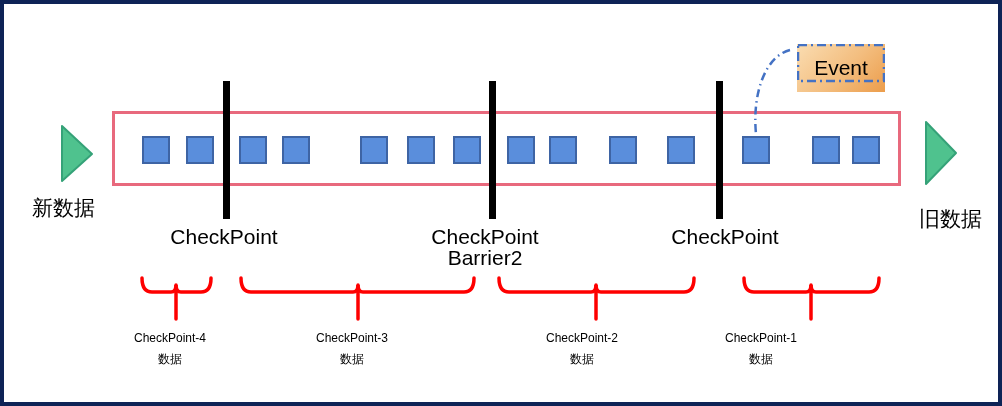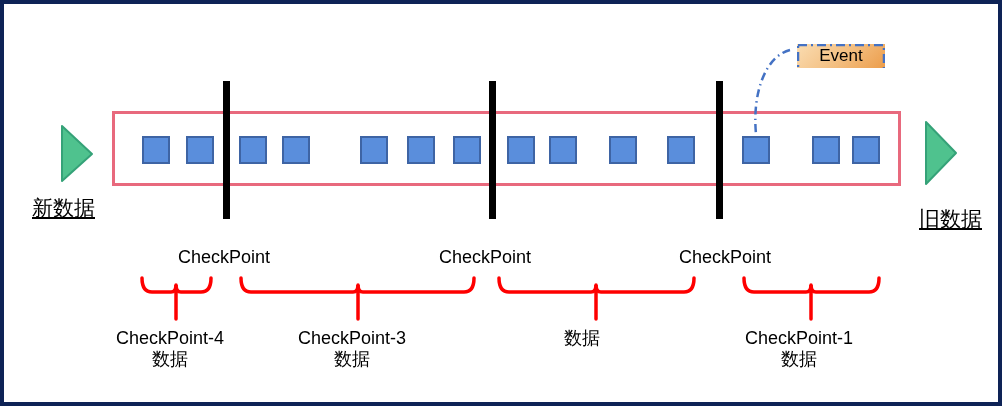--- a/index.html
+++ b/index.html
@@ -14,35 +14,35 @@
   }
   .sq{
     position:absolute;top:132px;width:28px;height:28px;box-sizing:border-box;
     background:#5A8EDC;border:2px solid #3E64A4;z-index:2;
   }
   .bar{
     position:absolute;top:77px;width:7px;height:138px;background:#000;z-index:4;
   }
   #overlay{position:absolute;left:0;top:0;width:1002px;height:406px;z-index:3;}
   .cjk{
-    position:absolute;font-size:21px;color:#000;letter-spacing:0px;white-space:nowrap;z-index:5;text-decoration:underline;
+    position:absolute;font-size:21px;color:#000;letter-spacing:0px;white-space:nowrap;z-index:5;
   }
   .blabel{
     position:absolute;top:222px;transform:translateX(-50%);text-align:center;
-    font-size:18px;line-height:21px;color:#000;white-space:nowrap;z-index:5;margin-top:21px;
+    font-size:21px;line-height:21px;color:#000;white-space:nowrap;z-index:5;
   }
   .glabel{
     position:absolute;top:324px;transform:translateX(-50%);text-align:center;
-    font-size:18px;line-height:21px;color:#000;white-space:nowrap;z-index:5;
+    font-size:12px;line-height:21px;color:#000;white-space:nowrap;z-index:5;
   }
   #event-box{
-    position:absolute;left:793px;top:40px;width:88px;height:24px;box-sizing:border-box;
+    position:absolute;left:793px;top:40px;width:88px;height:48px;box-sizing:border-box;
     background:linear-gradient(135deg,#FADDB2 0%,#F3BD7E 55%,#EC9D4B 100%);
     z-index:6;display:flex;align-items:center;justify-content:center;
-    font-size:17px;color:#000;
+    font-size:21px;color:#000;
   }
   #event-box svg{position:absolute;left:0;top:0;width:100%;height:100%;}
 </style>
 </head>
 <body>
 
 <div id="stage">
 
   <div id="stream-band"></div>
 
@@ -94,36 +94,38 @@
     </svg>
     <span>Event</span>
   </div>
 
   <div id="barrier-labels">
       <div class="blabel" style="left: 220px;">
         <div class="">CheckPoint</div>
       </div>
       <div class="blabel" style="left: 481px;">
         <div class="">CheckPoint</div>
+        <div class="">Barrier2</div>
       </div>
       <div class="blabel" style="left: 721px;">
         <div class="">CheckPoint</div>
       </div>
     </div>
   <div id="group-labels">
       <div class="glabel" style="left: 166px;">
         <div class="">CheckPoint-4</div>
         <div class="">数据</div>
       </div>
       <div class="glabel" style="left: 348px; text-align: center;">
         <div class="">CheckPoint-3</div>
         <div class="">数据</div>
       </div>
       <div class="glabel" style="left: 578px;">
+        <div class="">CheckPoint-2</div>
         <div class="">数据</div>
       </div>
-      <div class="glabel" style="left: 795px;">
+      <div class="glabel" style="left: 757px;">
         <div class="">CheckPoint-1</div>
         <div class="">数据</div>
       </div>
     </div>
 
 </div>
 
 </body></html>

